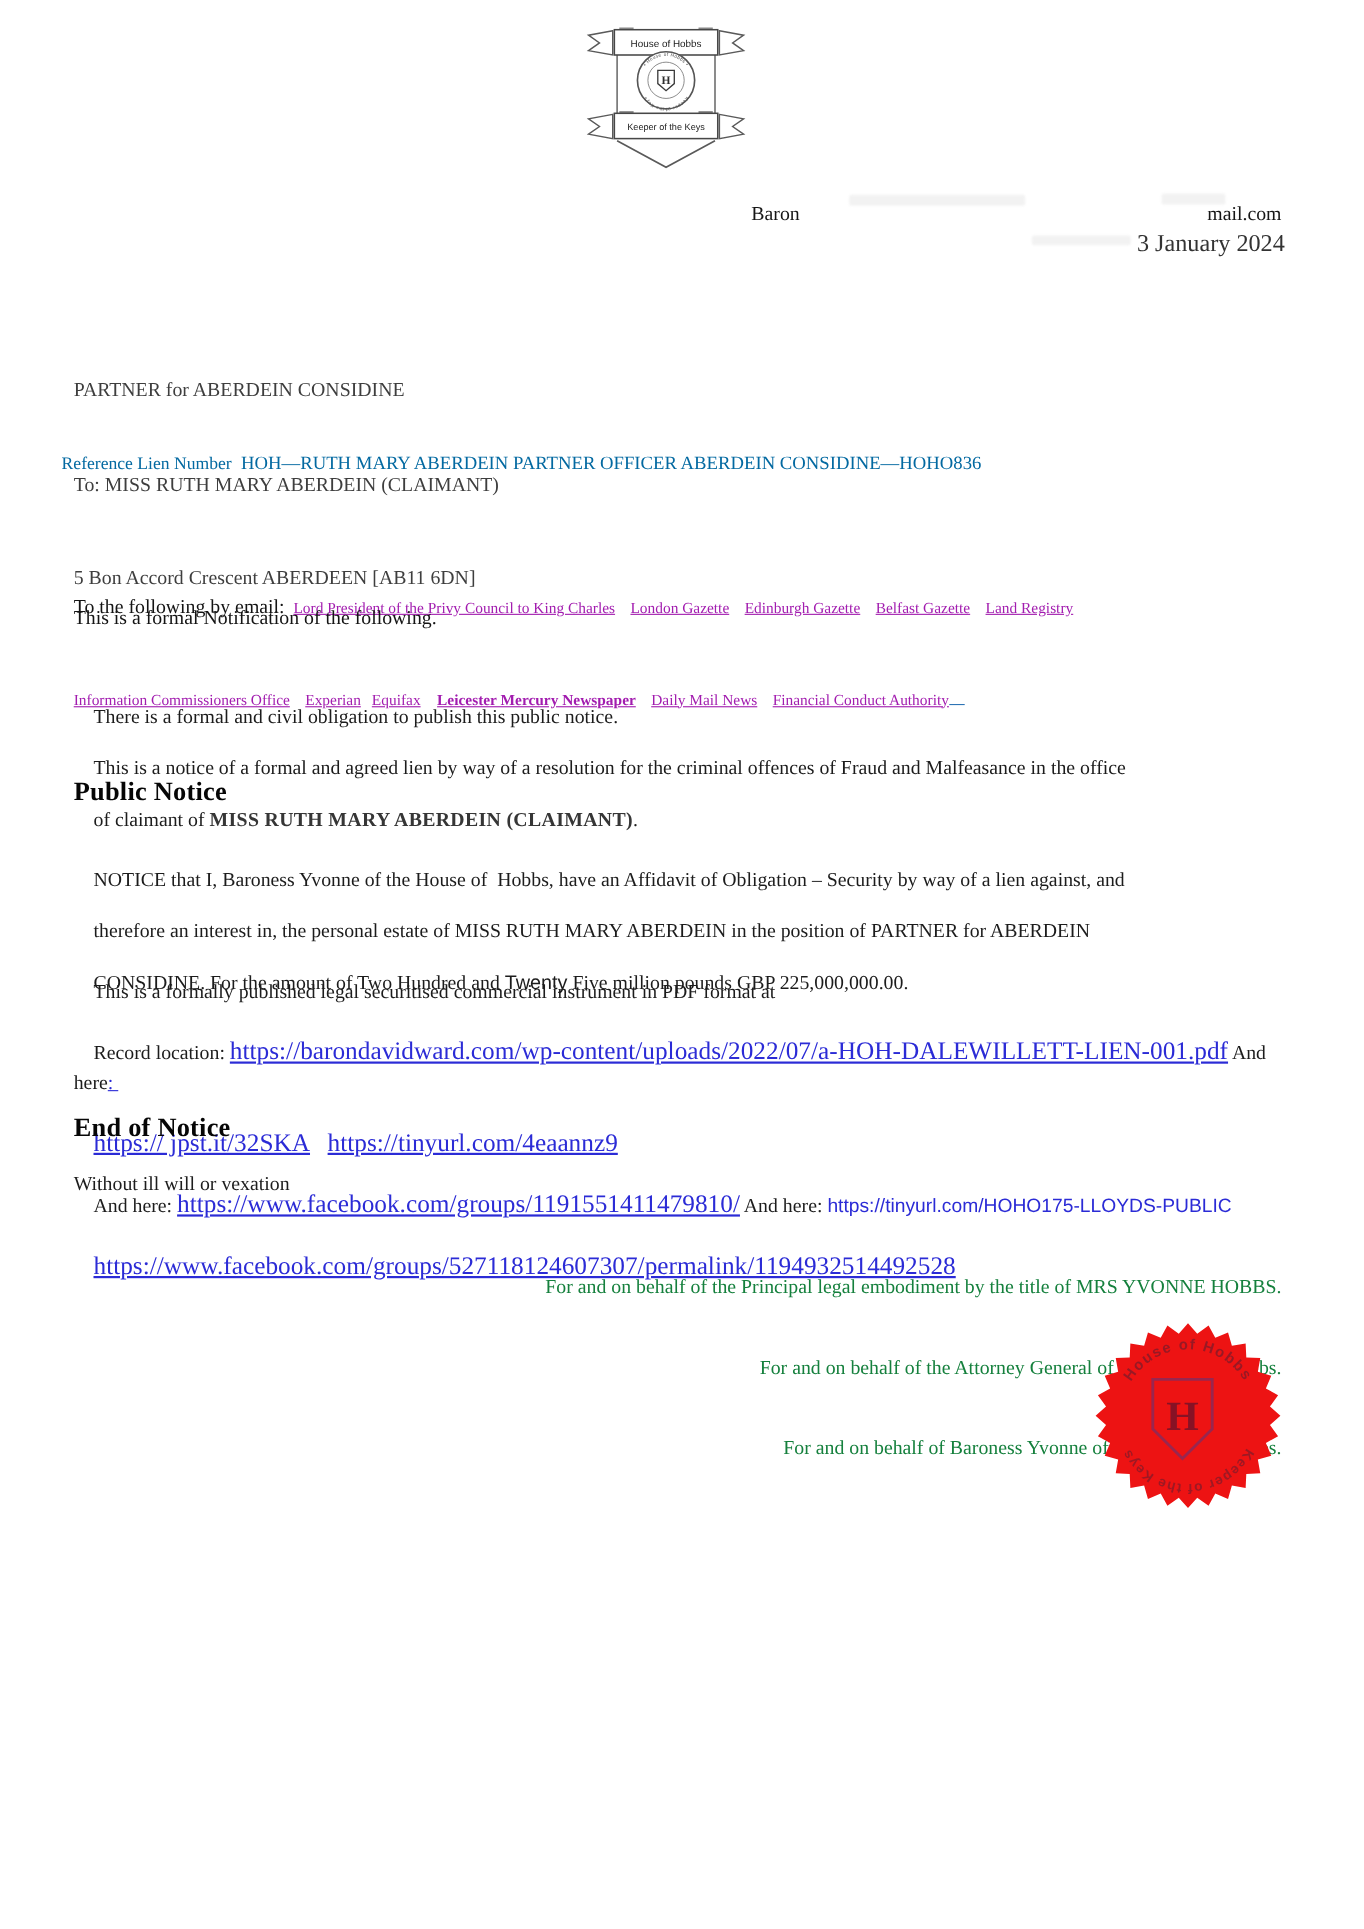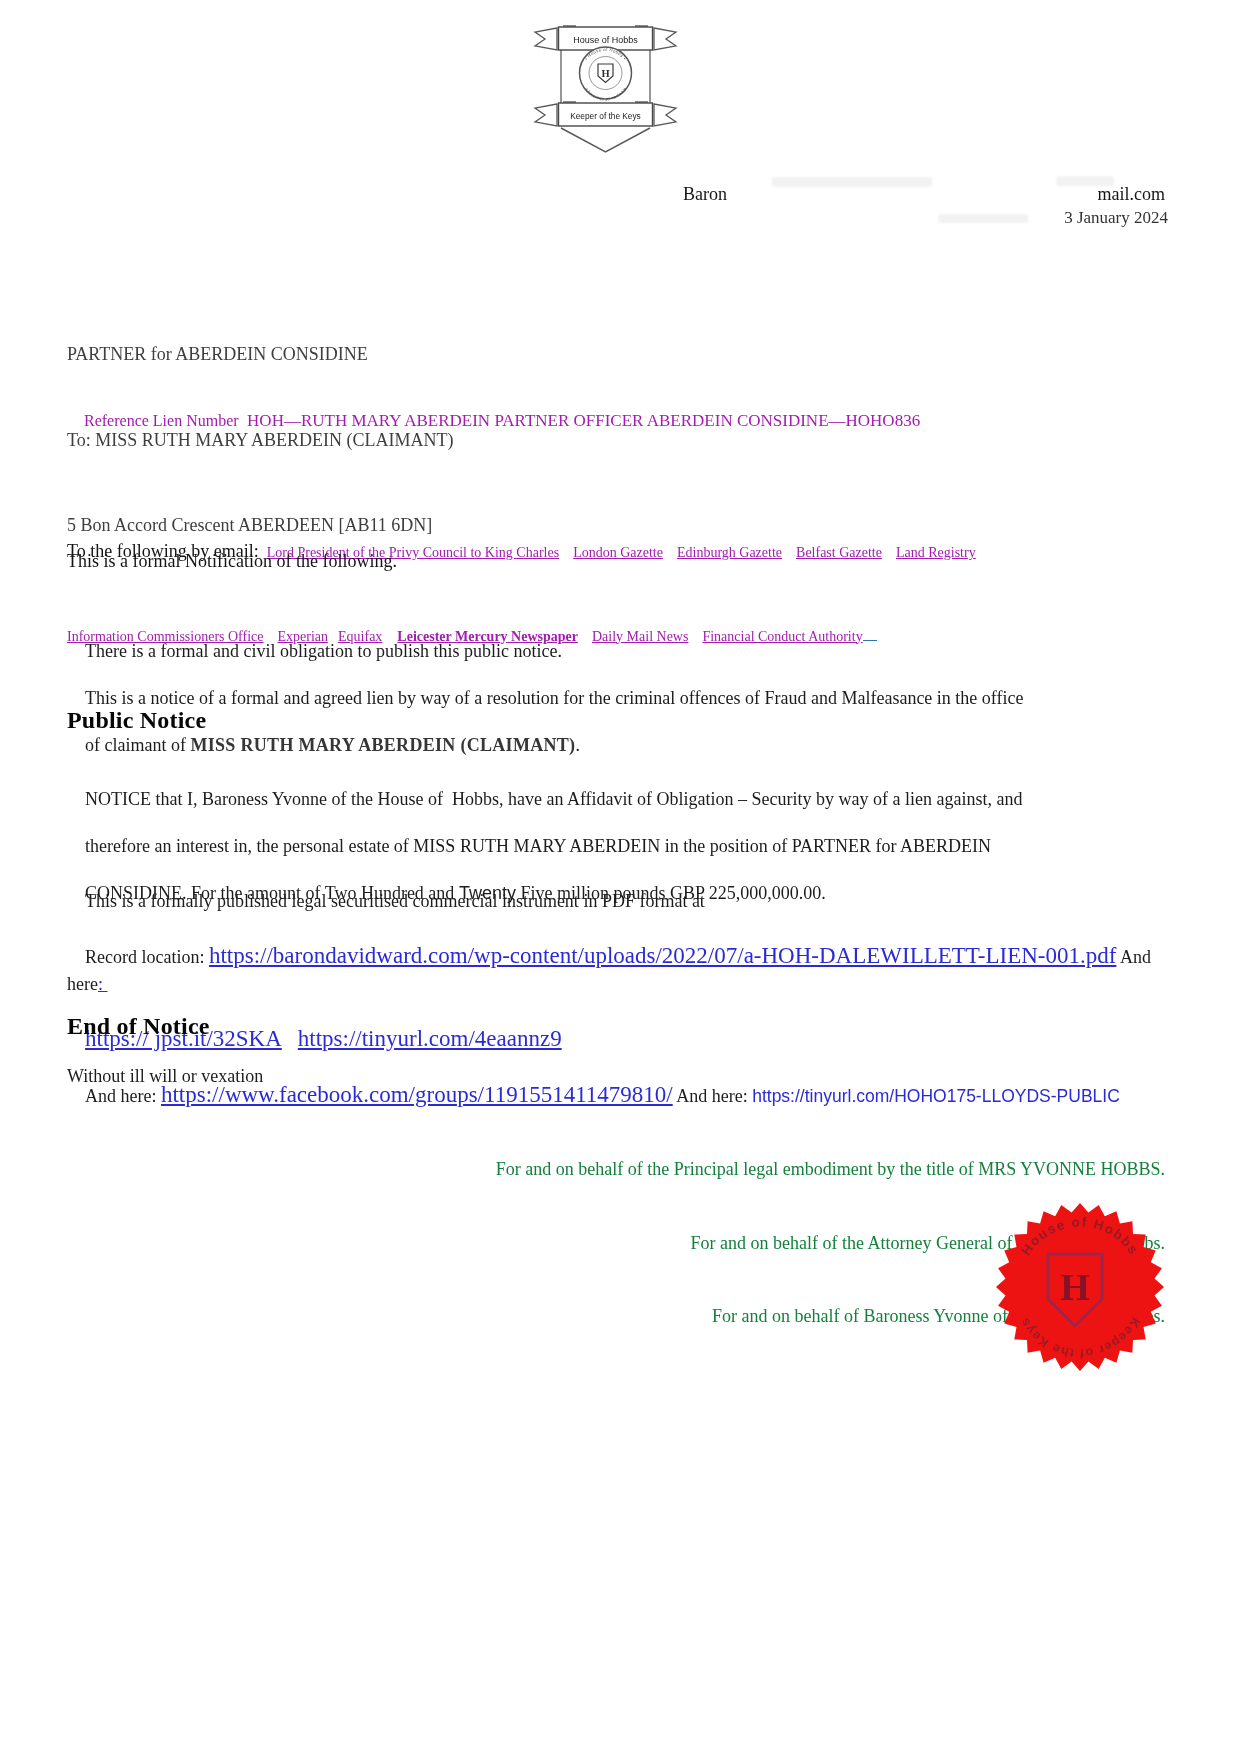--- a/index.html
+++ b/index.html
@@ -1,23 +1,23 @@
 <!DOCTYPE html>
 <html><head>
 <meta charset="utf-8">
 <style>
   html,body{margin:0;padding:0;background:#ffffff;}
   .page{position:relative;width:1240px;height:1512px;background:#ffffff;overflow:hidden;
         font-family:"Liberation Serif",serif;color:#1d1d1d;}
   .abs{position:absolute;white-space:pre-wrap;}
   .t18{font-size:18px;}
   .hdr{font-size:18px;color:#161616;}
-  .date{font-size:17px;color:#333;}
+  .date{font-size:22px;color:#333;}
   .recipient{left:67px;top:283px;line-height:28.5px;font-size:18px;color:#3e3e3e;}
-  .reference{left:84px;top:411px;font-size:17px;color:#a21caf;}
+  .reference{left:56px;top:411px;font-size:17px;color:#0369a1;}
   .ref-label{font-size:16px;}
   .email-block{left:67px;top:483px;width:1085px;line-height:27.5px;}
   .email-intro{font-size:18px;color:#141414;}
   .lnk{color:#a21caf;text-decoration:underline;font-size:14px;cursor:pointer;}
   .lnk + .lnk{margin-left:14px;}
   .lnk.first{margin-left:8px;}
   .gap-big{margin-left:22px;}
   .tail-underline{display:inline-block;width:14px;border-bottom:1px solid #2e74b5;height:14px;}
   .para{left:67px;width:1105px;font-size:18px;line-height:23.5px;color:#1c1c1c;}
   .bold-name{font-weight:bold;color:#363636;letter-spacing:.3px;}
@@ -108,20 +108,21 @@
     <span>NOTICE that I, Baroness Yvonne of the House of  Hobbs, have an Affidavit of Obligation – Security by way of a lien against, and</span><br>
     <span>therefore an interest in, the personal estate of MISS RUTH MARY ABERDEIN in the position of PARTNER for ABERDEIN</span><br>
     <span>CONSIDINE. For the amount of Two Hundred and </span><span class="sans-word">Twenty</span><span> Five million pounds GBP 225,000,000.00.</span>
   </div>
 
   <div class="abs para record" style="top:861px;">
     <span>This is a formally published legal securitised commercial instrument in PDF format at</span><br>
     <span>Record location: </span><span class="url">https://barondavidward.com/wp-content/uploads/2022/07/a-HOH-DALEWILLETT-LIEN-001.pdf</span><span> And here</span><span class="url-colon">: </span><br>
     <span class="url">https:// jpst.it/32SKA</span><span class="url" style="margin-left:16px;">https://tinyurl.com/4eaannz9</span><br>
     <span>And here: </span><span class="url">https://www.facebook.com/groups/1191551411479810/</span><span> And here: </span><span class="url sans">https://tinyurl.com/HOHO175-LLOYDS-PUBLIC</span><br>
+    <span class="url">https://www.facebook.com/groups/527118124607307/permalink/1194932514492528</span>
   </div>
 
   <div class="abs heading" style="top:1013px;">End of Notice</div>
 
   <div class="abs t18" style="left:67px;top:1066px;">Without ill will or vexation</div>
 
   <div class="abs behalf">
     <div>For and on behalf of the Principal legal embodiment by the title of MRS YVONNE HOBBS.</div>
     <div>For and on behalf of the Attorney General of the House of Hobbs.</div>
     <div>For and on behalf of Baroness Yvonne of the House of  Hobbs.</div>

